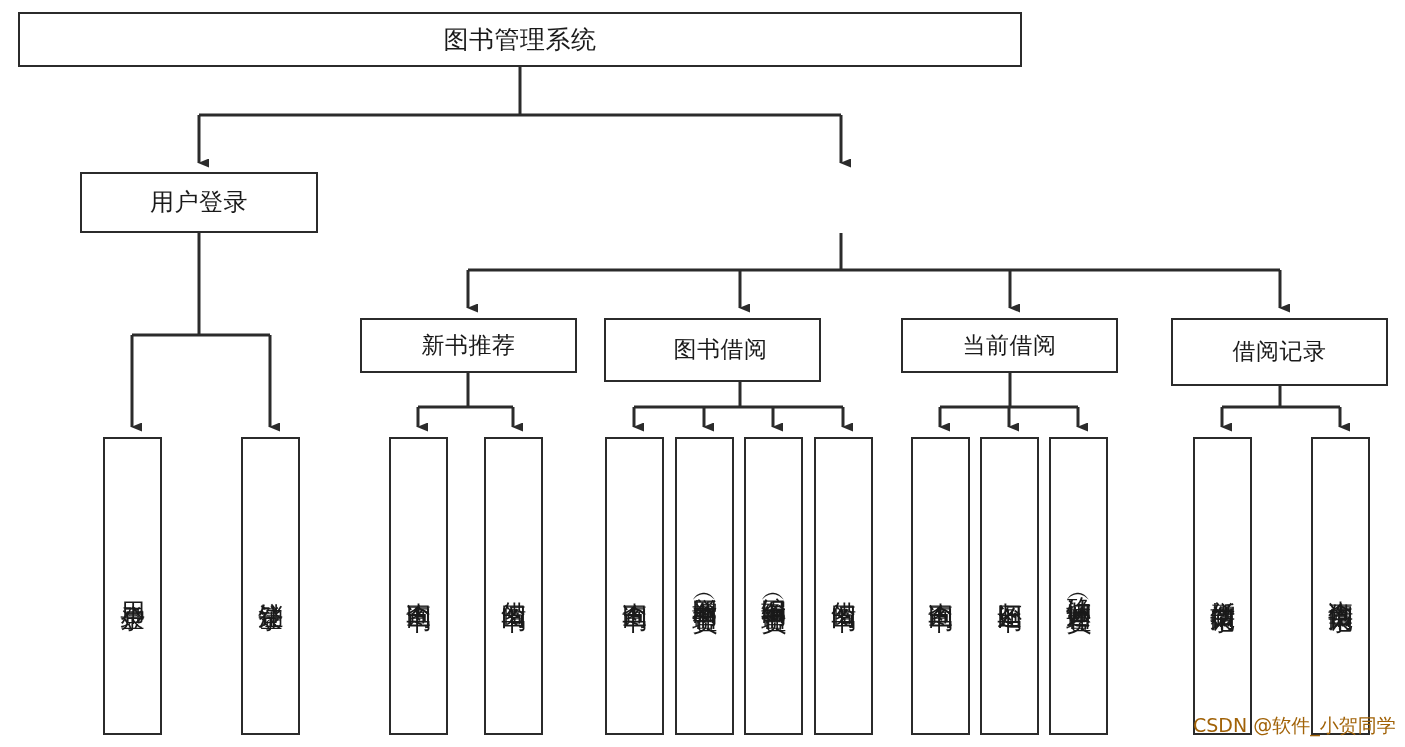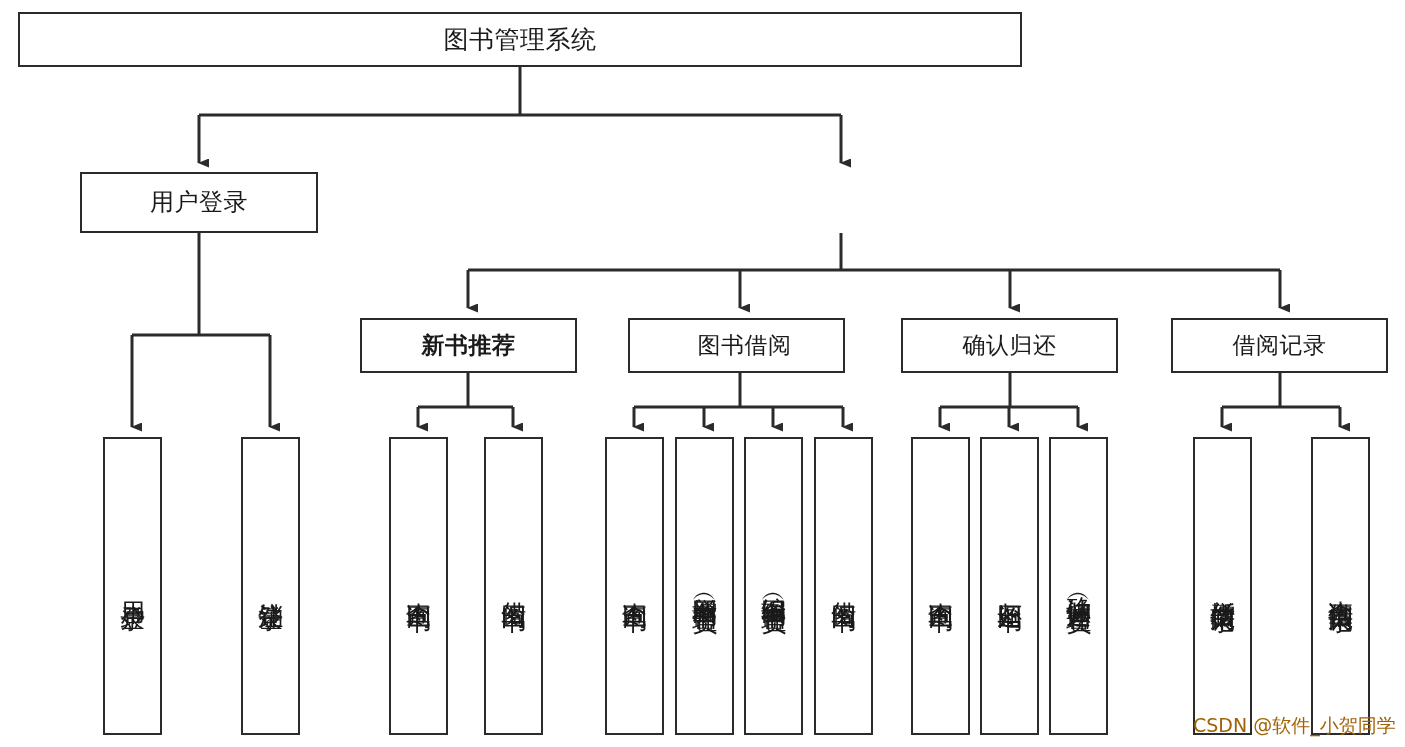--- a/index.html
+++ b/index.html
@@ -131,33 +131,33 @@
 
   <div class="node node-root" style="left:18px; top:12px; width:1004px; height:55px;">
     <span class="node-label">图书管理系统</span>
   </div>
 
   <div class="node node-l2" style="left:80px; top:172px; width:238px; height:61px;">
     <span class="node-label">用户登录</span>
   </div>
 
 
-  <div class="node node-l3" style="left:360px; top:318px; width:217px; height:55px;font-weight:bold;">
+  <div class="node node-l3" style="left:360px; top:318px; width:217px; height:55px;">
     <span class="node-label">新书推荐</span>
   </div>
 
-  <div class="node node-l3" style="left:628px; top:318px; width:217px; height:55px;padding-left:16px;">
+  <div class="node node-l3" style="left:604px; top:318px; width:217px; height:64px;padding-left:16px;">
     <span class="node-label">图书借阅</span>
   </div>
 
   <div class="node node-l3" style="left:901px; top:318px; width:217px; height:55px;">
-    <span class="node-label">确认归还</span>
-  </div>
-
-  <div class="node node-l3" style="left:1171px; top:318px; width:217px; height:55px;">
+    <span class="node-label">当前借阅</span>
+  </div>
+
+  <div class="node node-l3" style="left:1171px; top:318px; width:217px; height:68px;">
     <span class="node-label">借阅记录</span>
   </div>
 
   <div class="node node-leaf" style="left:103px; top:437px; width:59px; height:298px;">
     <span class="node-label">用户登录</span>
   </div>
 
   <div class="node node-leaf" style="left:241px; top:437px; width:59px; height:298px;">
     <span class="node-label">注销登录</span>
   </div>

